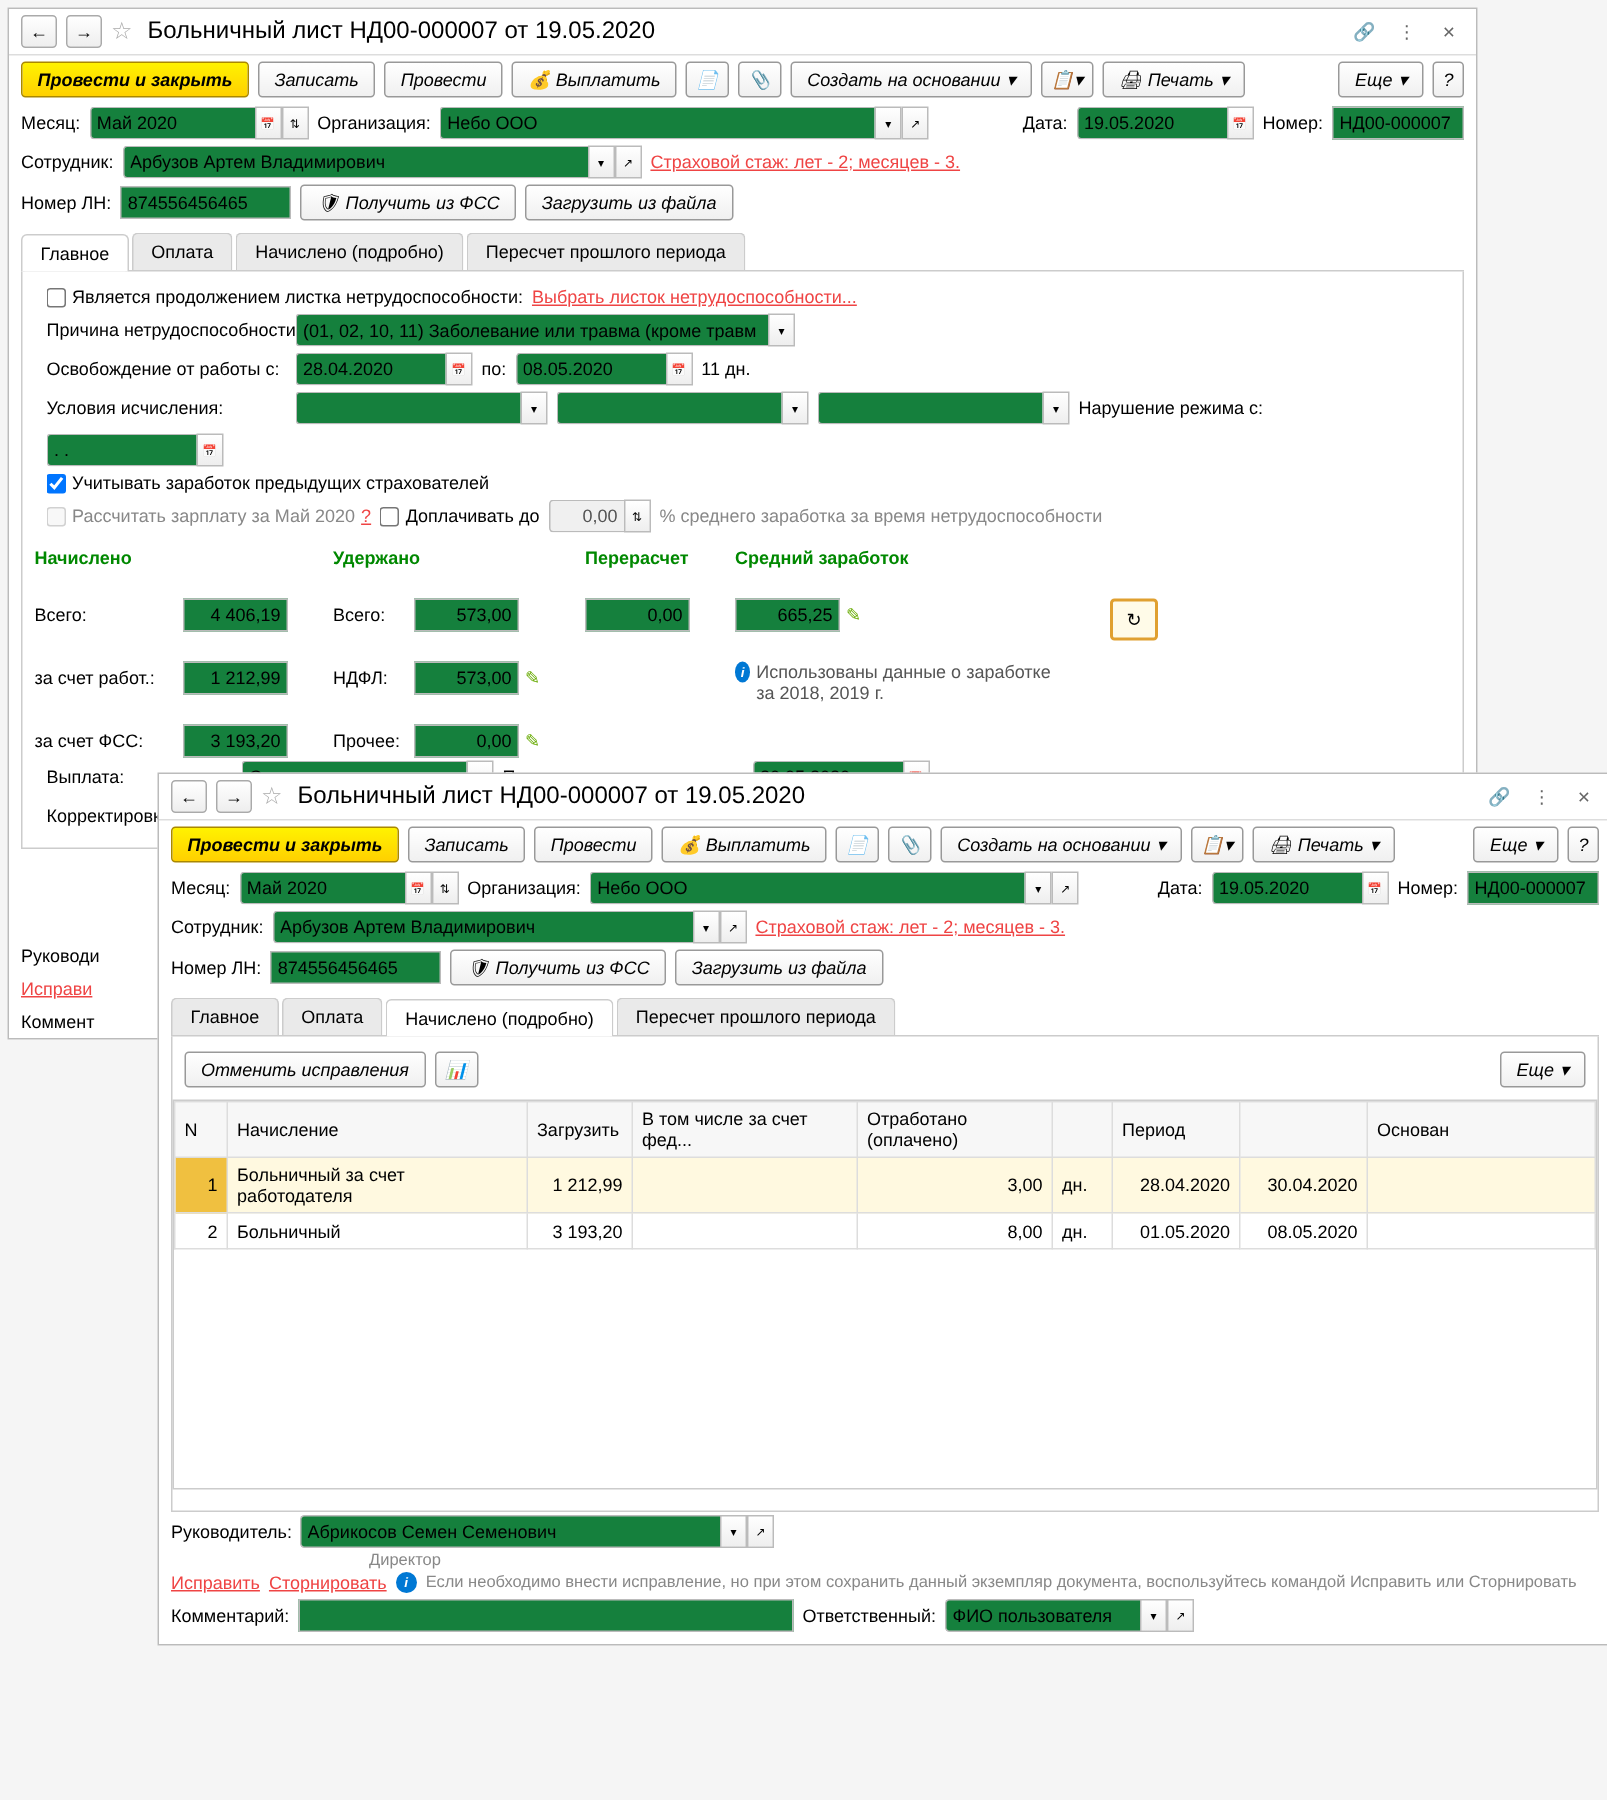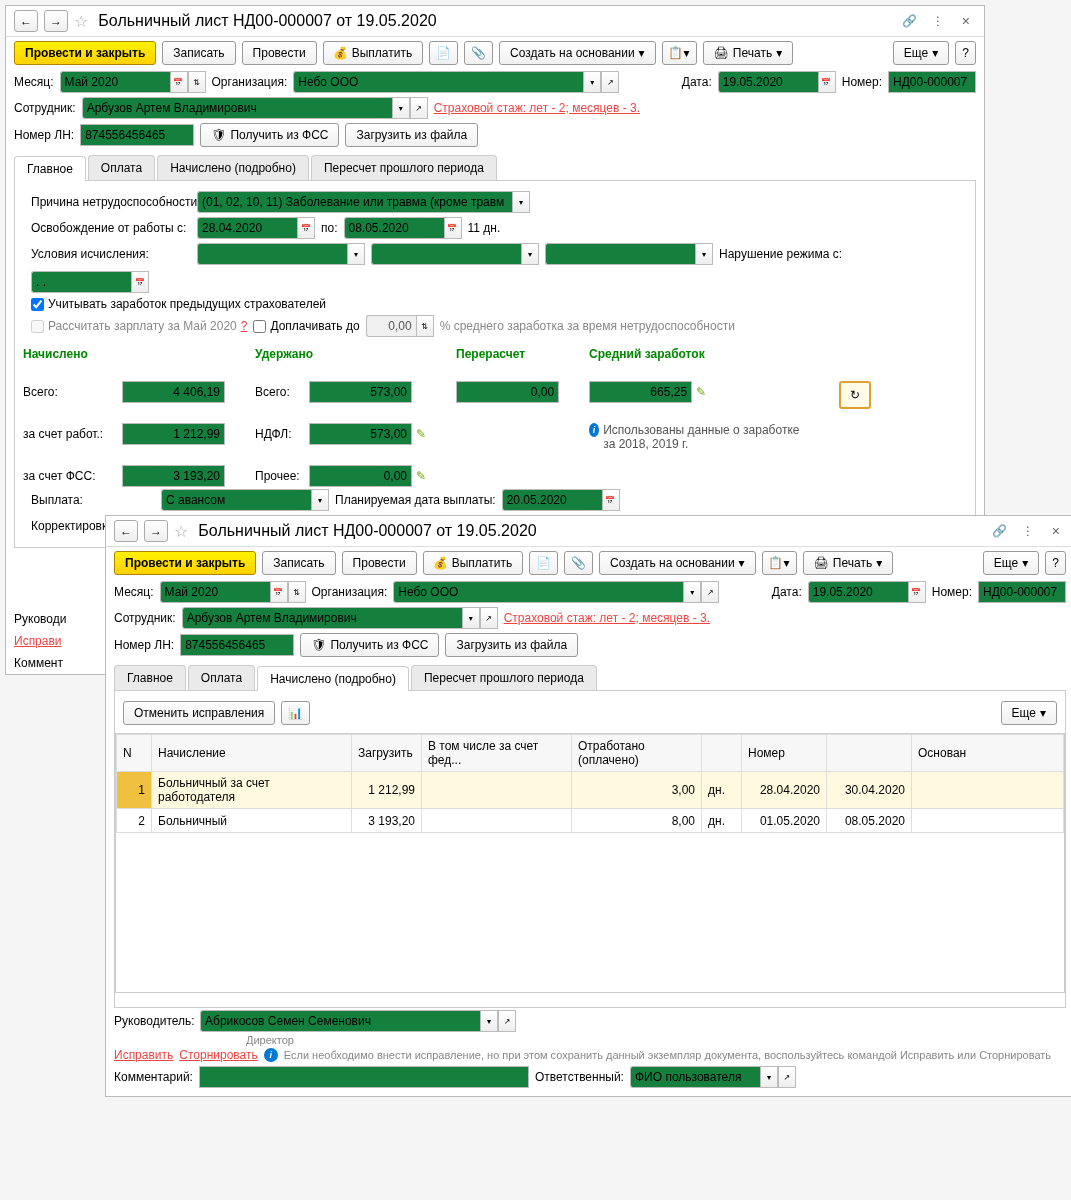--- a/index.html
+++ b/index.html
@@ -6,21 +6,21 @@
 body { background: #f5f5f5; padding: 5px; }
 .window { background: #fff; border: 1px solid #bbb; margin-bottom: 5px; position: relative; }
 .header-bar { display: flex; align-items: center; padding: 4px 8px; border-bottom: 1px solid #ddd; gap: 6px; }
 .nav-btn { width: 24px; height: 22px; border: 1px solid #aaa; background: linear-gradient(#fff,#eee); cursor: pointer; display: flex; align-items: center; justify-content: center; border-radius: 3px; }
 .star-icon { font-size: 16px; color: #aaa; }
 .title { font-size: 16px; font-weight: normal; margin-left: 4px; flex: 1; }
 .link-icon { width: 20px; height: 20px; cursor: pointer; color: #888; display:flex;align-items:center;justify-content:center;}
 .dots { cursor: pointer; color: #666; padding: 0 6px; }
 .close-x { cursor: pointer; color: #666; padding: 0 6px; font-size: 14px; }
 .toolbar { display: flex; align-items: center; padding: 4px 8px; gap: 6px; flex-wrap: wrap; }
-.btn { border: 1px solid #999; background: linear-gradient(#fff,#f0f0f0); padding: 4px 10px; border-radius: 3px; cursor: pointer; display: inline-flex; align-items: center; gap: 4px; white-space: nowrap; }
+.btn { border: 1px solid #999; background: linear-gradient(#fff,#f0f0f0); padding: 4px 10px; border-radius: 3px; cursor: pointer; display: inline-flex; align-items: center; gap: 4px; white-space: nowrap; font-style: italic; }
 .btn-yellow { background: linear-gradient(#fff200,#ffd000); font-weight: bold; border-color: #aa8800; }
 .btn-icon { padding: 4px 6px; }
 .spacer { flex: 1; }
 .field-row { display: flex; align-items: center; padding: 2px 8px; gap: 6px; flex-wrap: wrap; }
 .label { white-space: nowrap; }
 .input { border: 1px solid #bbb; padding: 3px 4px; background: #15803d; height: 22px; }
 .input.date { width: 100px; }
 .combo { display: inline-flex; }
 .combo .input { border-right: none; border-radius: 3px 0 0 3px; }
 .combo-btn { width: 18px; height: 22px; border: 1px solid #bbb; background: linear-gradient(#fff,#eee); cursor: pointer; font-size: 8px; display:flex;align-items:center;justify-content:center;}
@@ -28,21 +28,21 @@
 .tabs { display: flex; border-bottom: 1px solid #ccc; margin: 6px 8px 0; }
 .tab { padding: 5px 12px; border: 1px solid #ccc; background: #eaeaea; margin-right: 2px; cursor: pointer; border-bottom: none; border-radius: 4px 4px 0 0; }
 .tab.active { background: #fff; position: relative; top: 1px; }
 .tab-content { padding: 8px; border: 1px solid #ccc; border-top:none; margin: 0 8px; }
 .check { display:inline-flex;align-items:center;gap:4px;}
 .totals { display:flex; gap: 30px; margin-top:8px;}
 .totals-col { display:flex;flex-direction:column;gap:20px; }
 .totals-col .green { color: #008800; font-weight: bold; }
 .tot-row { display:flex;align-items:center;gap:4px;}
 .tot-row .label { width: 95px; }
-.tot-row .input { width: 103px; text-align:right; }
+.tot-row .input { width: 70px; text-align:right; }
 .pencil { color:#6a0;cursor:pointer;}
 .info-i { background:#0078d4;color:#fff;border-radius:50%;width:14px;height:14px;display:inline-flex;align-items:center;justify-content:center;font-size:9px;font-style:italic;font-weight:bold;}
 .refresh-box { width:32px;height:28px;border:2px solid #e0a030;background:#fffbe8;display:flex;align-items:center;justify-content:center;border-radius:3px;cursor:pointer;}
 .table-wrap { border: 1px solid #ccc; margin: 6px 0; height: 260px; overflow:auto;}
 .table { width: 100%; border-collapse: collapse; }
 .table th, .table td { border: 1px solid #ddd; padding: 4px 6px; text-align: left; font-weight:normal; height:24px;}
 .table th { background: #f7f7f7; }
 .table .num { text-align:right; }
 .row-sel td { background: #fff9e0; }
 .row-sel td:first-child { background:#f0c040; }
@@ -120,20 +120,27 @@
     <button class="btn">Загрузить из файла</button>
   </div>
   <div class="tabs">
     <div class="tab active">Главное</div>
     <div class="tab">Оплата</div>
     <div class="tab">Начислено (подробно)</div>
     <div class="tab">Пересчет прошлого периода</div>
   </div>
   <div class="tab-content">
     <div class="field-row">
+      <label class="check">
+          <input type="checkbox" style="">
+          <span>Является продолжением листка нетрудоспособности:</span>
+        </label>
+      <span class="link">Выбрать листок нетрудоспособности...</span>
+    </div>
+    <div class="field-row">
       <span class="label" style="width:160px">Причина нетрудоспособности:</span>
       <span class="combo">
           <input class="input" style="width: 315px;" value="(01, 02, 10, 11) Заболевание или травма (кроме травм на произв">
           <button class="combo-btn">▾</button>
         </span>
     </div>
     <div class="field-row">
       <span class="label" style="width:160px">Освобождение от работы с:</span>
       <span class="combo">
           <input class="input date" value="28.04.2020" style="">
@@ -356,21 +363,21 @@
     <div class="table-wrap">
       <table class="table">
         <thead>
             <tr>
           <th style="width:35px">N</th>
           <th style="width:200px">Начисление</th>
           <th style="width:70px">Загрузить</th>
           <th style="width:150px">В том числе за счет фед...</th>
           <th style="width:130px">Отработано (оплачено)</th>
           <th style="width:40px"></th>
-          <th style="width:85px">Номер</th>
+          <th style="width:85px">Период</th>
           <th style="width:85px"></th>
           <th>Основан</th>
         </tr>
           </thead>
         <tbody>
           <tr class="row-sel">
             <td class="num">1</td>
             <td>Больничный за счет работодателя</td>
             <td class="num">1 212,99</td>
             <td></td>

